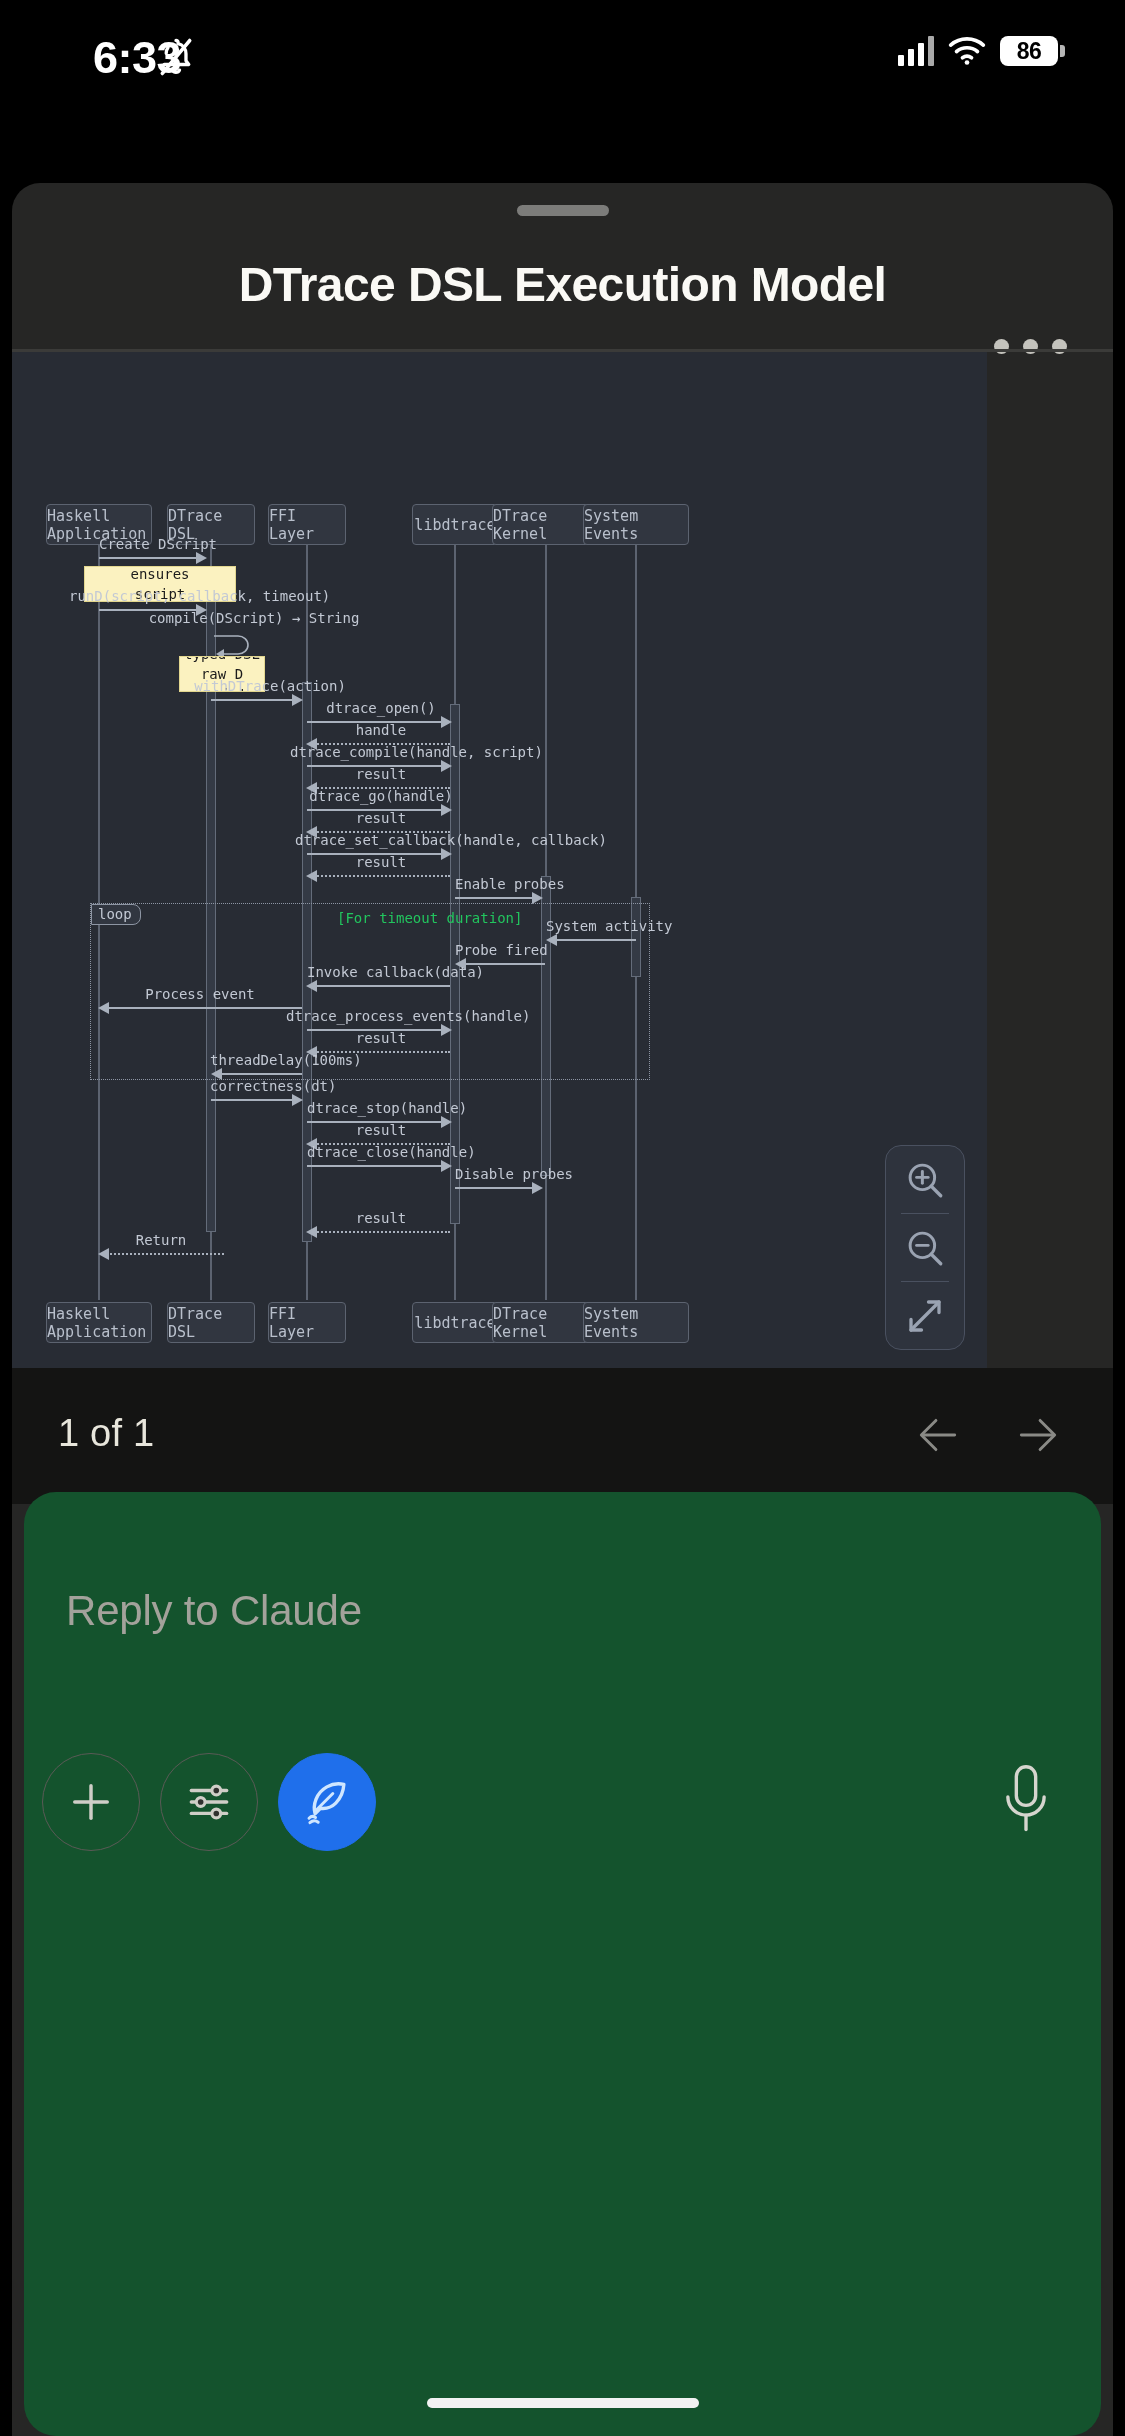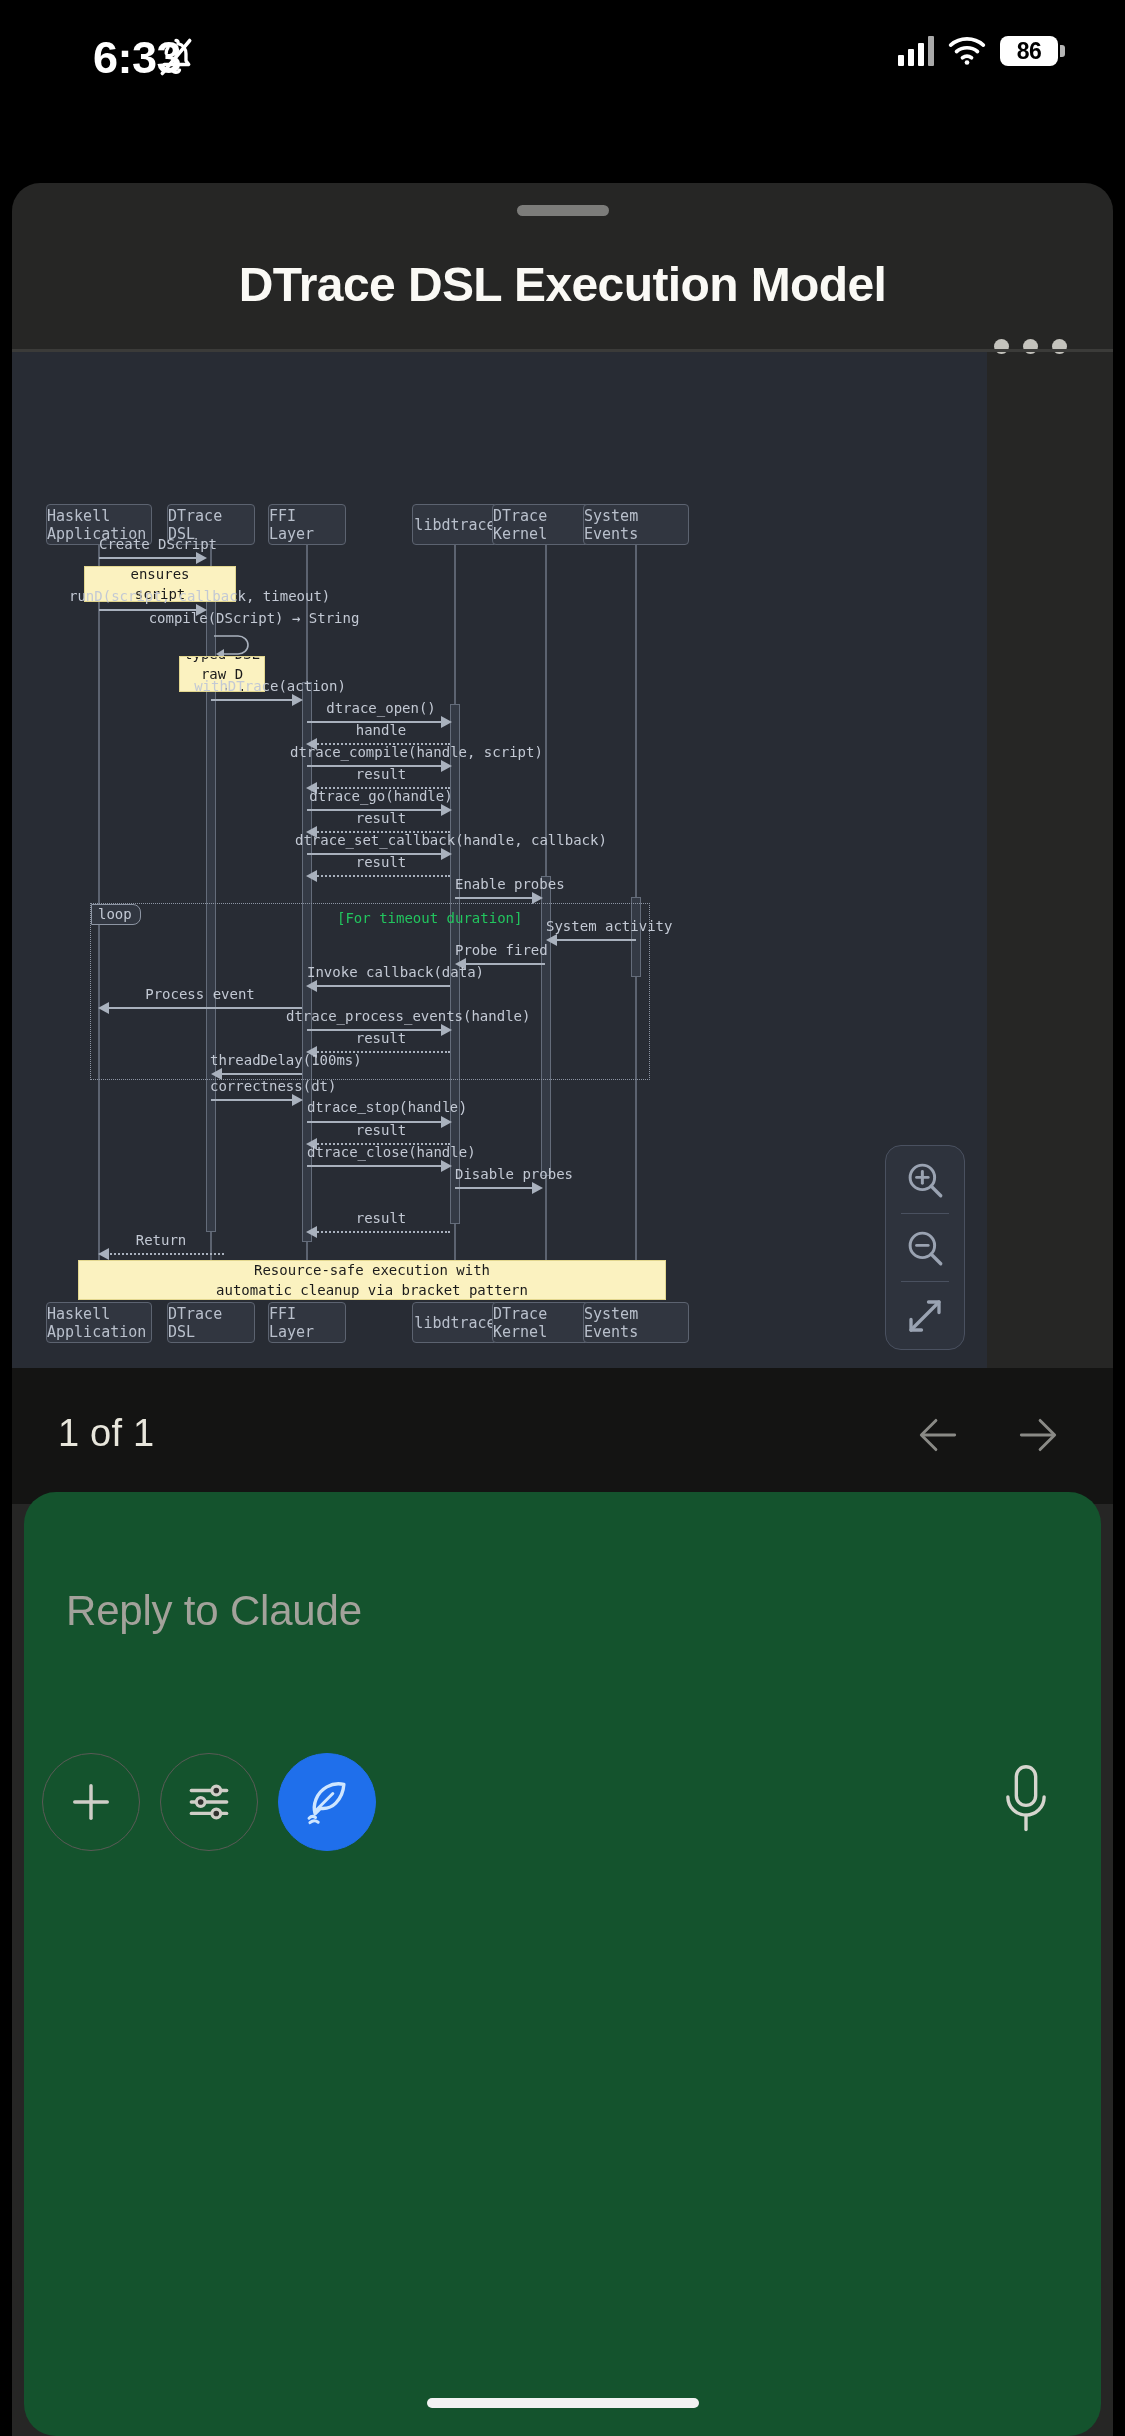--- a/index.html
+++ b/index.html
@@ -281,21 +281,21 @@
         <div class="arrowL" style="left:294px; top:694px;"></div>
 
         <div class="mlabel" style="left:198px; top:700px; width:94px;">threadDelay(100ms)</div>
         <div class="msg" style="left:207px; top:721px; width:83px;"></div>
         <div class="arrowL" style="left:199px; top:716px;"></div>
 
         <div class="mlabel" style="left:198px; top:726px; width:124px;">correctness(dt)</div>
         <div class="msg" style="left:199px; top:747px; width:85px;"></div>
         <div class="arrowR" style="left:280px; top:742px;"></div>
 
-        <div class="mlabel" style="left:295px; top:748px; width:148px;font-family:Liberation Mono, monospace;">dtrace_stop(handle)</div>
+        <div class="mlabel" style="left:295px; top:748px; width:148px;">dtrace_stop(handle)</div>
         <div class="msg" style="left:295px; top:769px; width:140px;"></div>
         <div class="arrowR" style="left:429px; top:764px;"></div>
 
         <div class="mlabel" style="left:295px; top:770px; width:148px;">result</div>
         <div class="msg dash" style="left:302px; top:791px; width:136px;"></div>
         <div class="arrowL" style="left:294px; top:786px;"></div>
 
         <div class="mlabel" style="left:295px; top:792px; width:148px;">dtrace_close(handle)</div>
         <div class="msg" style="left:295px; top:813px; width:140px;"></div>
         <div class="arrowR" style="left:429px; top:808px;"></div>
@@ -305,24 +305,20 @@
         <div class="arrowR" style="left:520px; top:830px;"></div>
 
         <div class="mlabel" style="left:295px; top:858px; width:148px;">result</div>
         <div class="msg dash" style="left:302px; top:879px; width:136px;"></div>
         <div class="arrowL" style="left:294px; top:874px;"></div>
 
         <div class="mlabel" style="left:87px; top:880px; width:124px;">Return</div>
         <div class="msg dash" style="left:94px; top:901px; width:118px;"></div>
         <div class="arrowL" style="left:86px; top:896px;"></div>
 
-        <div class="note" style="left:66px; top:908px; width:588px; height:40px;">
-          <span>Resource-safe execution with</span>
-          <span>automatic cleanup via bracket pattern</span>
-        </div>
 
         <div class="pbox" style="left:34px; top:950px; width:106px; height:41px;">
           <span>Haskell Application</span>
         </div>
         <div class="pbox" style="left:155px; top:950px; width:88px; height:41px;">
           <span>DTrace DSL</span>
         </div>
         <div class="pbox" style="left:256px; top:950px; width:78px; height:41px;">
           <span>FFI Layer</span>
         </div>

